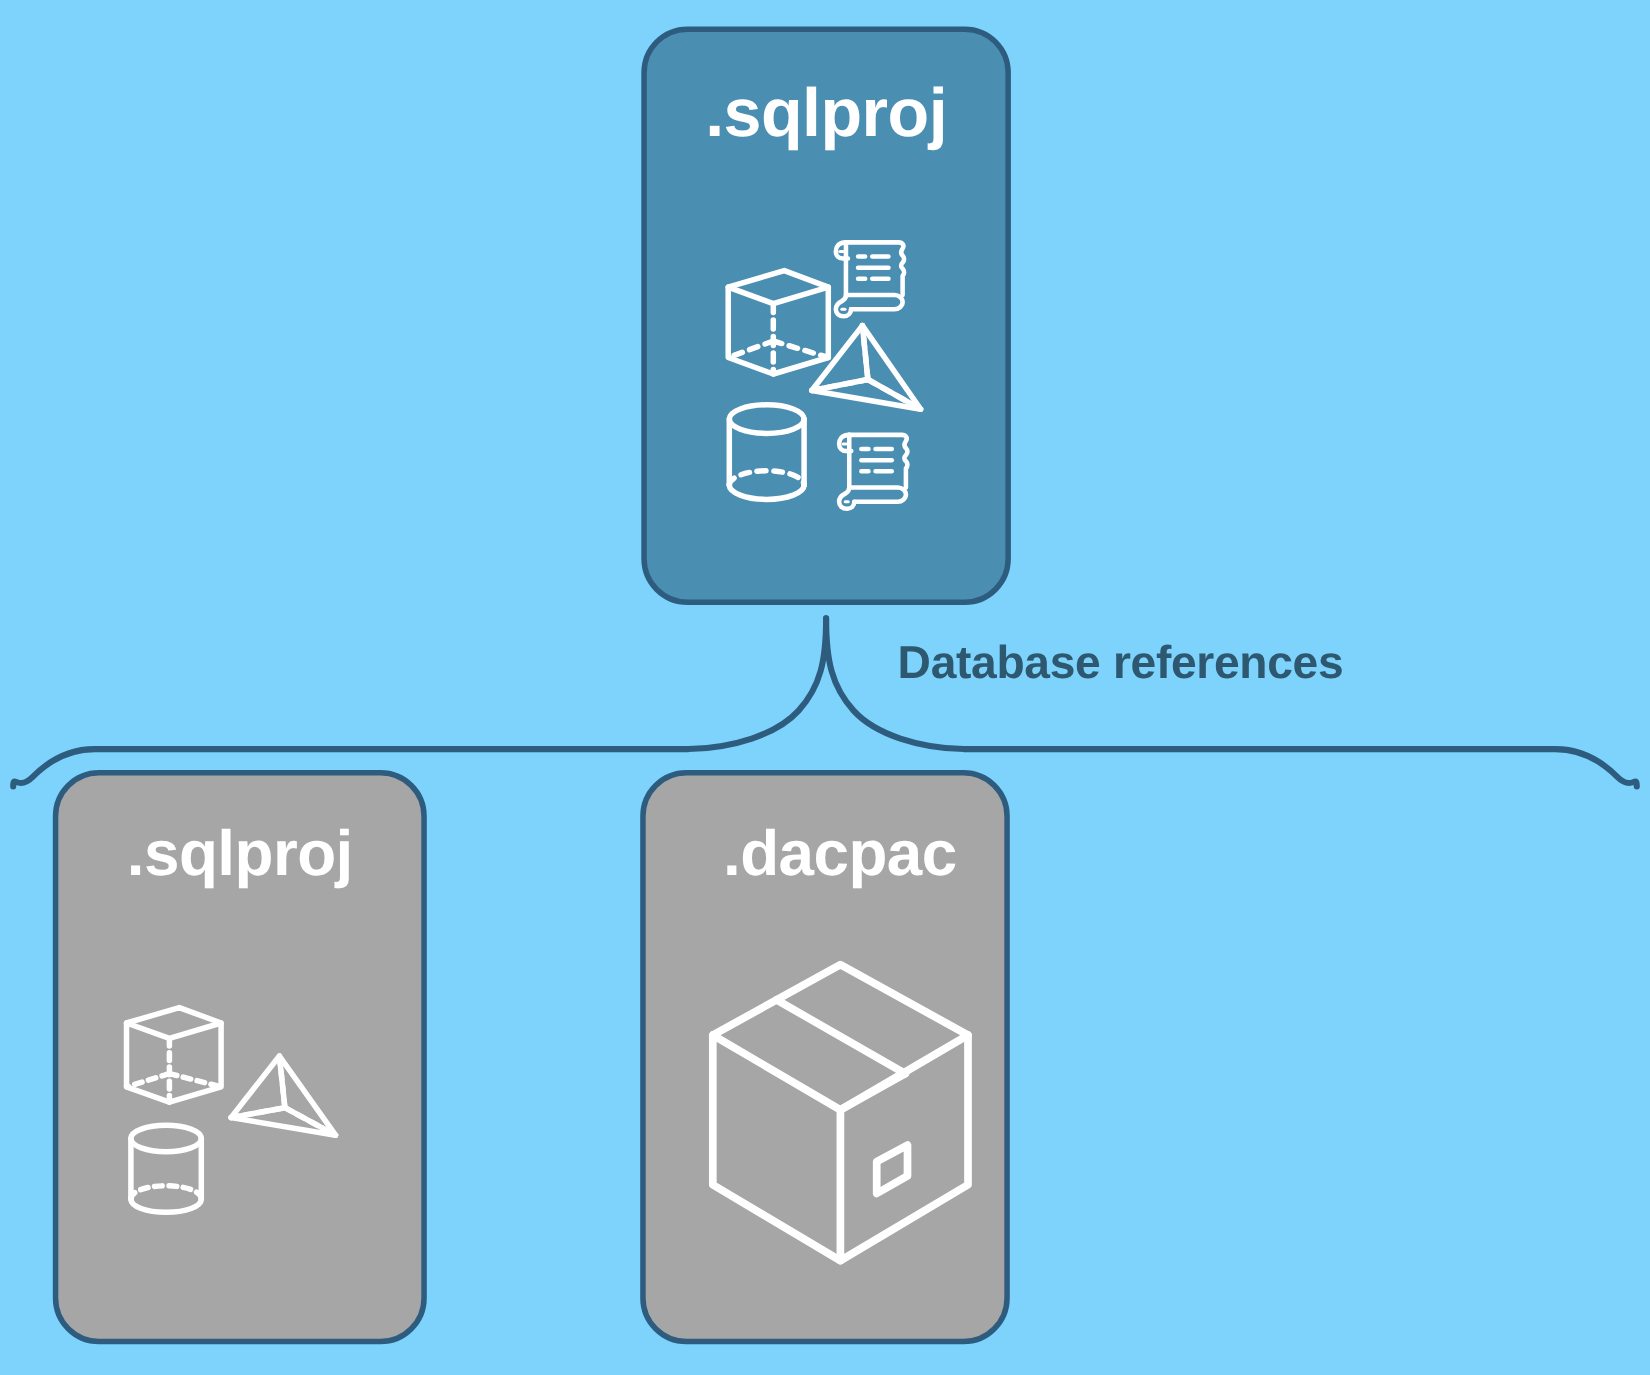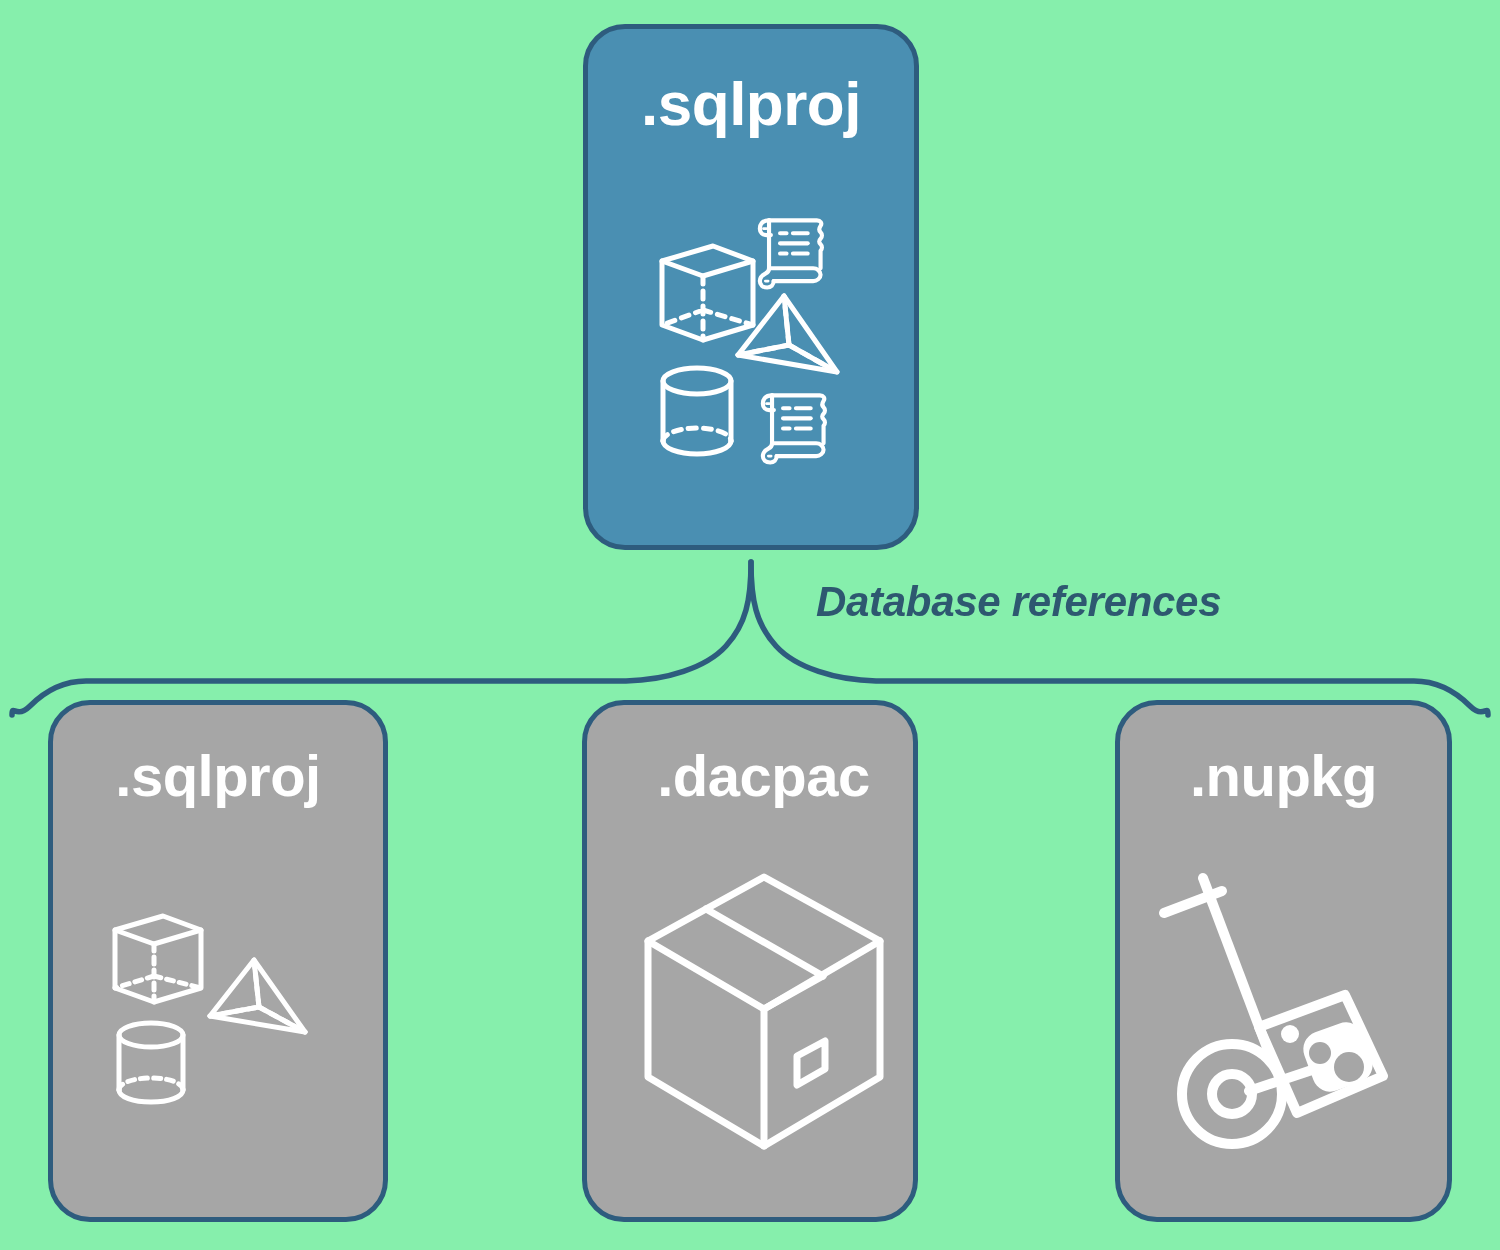--- a/index.html
+++ b/index.html
@@ -8,21 +8,21 @@
     padding: 0;
     background: #ffffff;
   }
   body {
     font-family: "Liberation Sans", sans-serif;
   }
   #stage {
     position: relative;
     width: 1500px;
     height: 1250px;
-    background: #86efac;
+    background: #7dd3fc;
     overflow: hidden;
   }
 
   
   .card {
     position: absolute;
     box-sizing: border-box;
     border: 5px solid #2E5C7E;
     border-radius: 42px;
     display: flex;
@@ -71,21 +71,20 @@
   
   #brace-label {
     position: absolute;
     left: 816px;
     top: 578px;
     color: #2E5870;
     font-size: 42px;
     font-weight: bold;
     letter-spacing: -0.3px;
     white-space: nowrap;
-    font-style: italic;
   }
 </style>
 </head>
 <body>
 
 <div id="stage">
 
   <div class="card primary" id="card-root">
     <div class="card-title">.sqlproj</div>
     <div class="icon-area">
@@ -207,43 +206,14 @@
         <path d="M125 140 L125 277"></path>
 
         <path d="M67 40 L184 107"></path>
         <path d="M184 107 L125 140"></path>
 
         <path d="M158 187 L186 172 L186 200 L158 216 Z"></path>
       </svg>
     </div>
   </div>
 
-  <div class="card secondary" id="card-nupkg">
-    <div class="card-title">.nupkg</div>
-    <div class="icon-area">
-      <svg width="250" height="280" viewBox="0 0 250 280" fill="none" stroke="#ffffff" stroke-width="10" stroke-linecap="round" stroke-linejoin="round">
-
-        <path d="M5 42 L63 20"></path>
-
-        <path d="M44 7 L110 182"></path>
-
-        <path d="M90 220 L210 180"></path>
-
-        <circle cx="73" cy="223" r="50"></circle>
-        <circle cx="73" cy="223" r="20"></circle>
-
-        <path d="M100 156 L186 124 L224 205 L138 242 Z"></path>
-
-        <g fill="#ffffff" stroke="none">
-          <rect x="148" y="155" width="62" height="62" rx="18" transform="rotate(-20 179 186)"></rect>
-        </g>
-        <g fill="#A6A6A6" stroke="none">
-          <circle cx="161" cy="182" r="11"></circle>
-          <circle cx="190" cy="196" r="15"></circle>
-        </g>
-        <g fill="#ffffff" stroke="none">
-          <circle cx="131" cy="163" r="9"></circle>
-        </g>
-      </svg>
-    </div>
-  </div>
 
 </div>
 
 </body></html>

